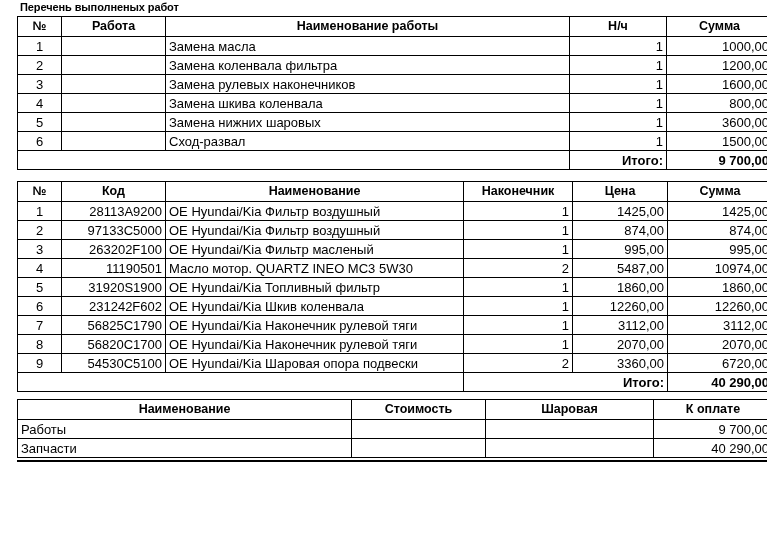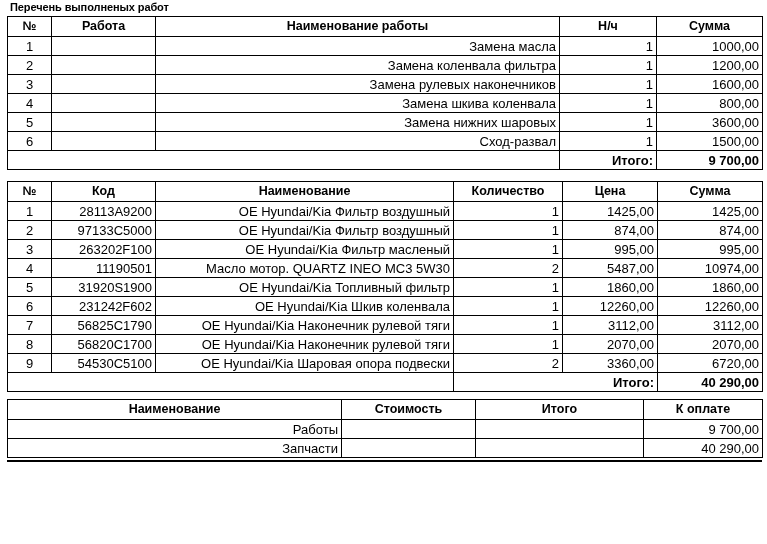--- a/index.html
+++ b/index.html
@@ -12,21 +12,21 @@
     width: 767px;
     height: 544px;
     font-family: "Liberation Sans", sans-serif;
     color: #000000;
     overflow: hidden;
   }
   .page {
     width: 767px;
     height: 544px;
     position: relative;
-    padding: 0 6px 0 7px;
+    padding: 0 6px 0 17px;
   }
   .section-title {
     font-size: 11px;
     font-weight: bold;
     line-height: 13px;
     padding: 1px 0 2px 3px;
     letter-spacing: -0.1px;
   }
   table.doc {
     border-collapse: collapse;
@@ -45,21 +45,21 @@
     white-space: nowrap;
   }
   table.doc thead th {
     font-weight: bold;
     font-size: 12.5px;
     text-align: center;
     height: 20px;
   }
   .num { text-align: right; }
   .ctr { text-align: center; }
-  .lft { text-align: right; }
+  .lft { text-align: left; }
   .bold { font-weight: bold; }
   tr.total-row td { font-weight: bold; }
   .gap { height: 11px; }
   .gap-sm { height: 7px; }
   .ital-note { text-align: left; }
   .stack { line-height: 14px; }
   .stack span { display: block; }
   .t3row td { height: 22px; margin-left: 16px; }
   .t3-tall td { height: 36px; vertical-align: bottom; }
   .underline-bar {
@@ -153,21 +153,21 @@
       <col style="width:298px">
       <col style="width:109px">
       <col style="width:95px">
       <col style="width:105px">
     </colgroup>
     <thead>
       <tr>
         <th class="ctr">№</th>
         <th class="ctr">Код</th>
         <th class="ctr">Наименование</th>
-        <th class="ctr">Количество</th>
+        <th class="ctr">Наконечник</th>
         <th class="ctr">Цена</th>
         <th class="ctr">Сумма</th>
       </tr>
     </thead>
     <tbody>
       <tr>
         <td class="ctr">1</td>
         <td class="num">28113A9200</td>
         <td class="lft">OE Hyundai/Kia Фильтр воздушный</td>
         <td class="num">1</td>
@@ -253,21 +253,21 @@
     <colgroup>
       <col style="width:334px">
       <col style="width:134px">
       <col style="width:168px">
       <col style="width:119px">
     </colgroup>
     <thead>
       <tr>
         <th class="ctr">Наименование</th>
         <th class="ctr">Стоимость</th>
-        <th class="ctr">Итого</th>
+        <th class="ctr">Шаровая</th>
         <th class="ctr">К оплате</th>
       </tr>
     </thead>
     <tbody>
       <tr class="t3row">
         <td class="lft">Работы</td>
         <td class="num"></td>
         <td class="num"></td>
         <td class="num">9 700,00</td>
       </tr>

